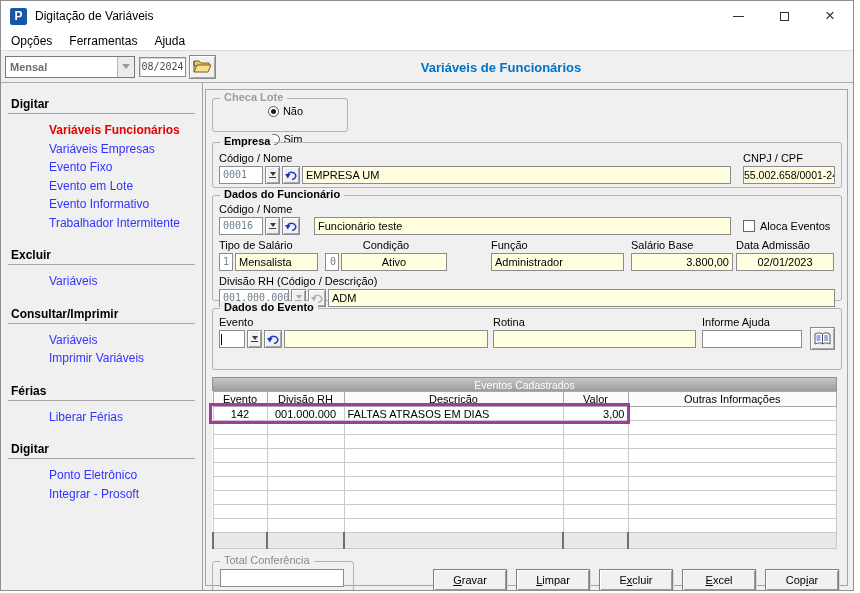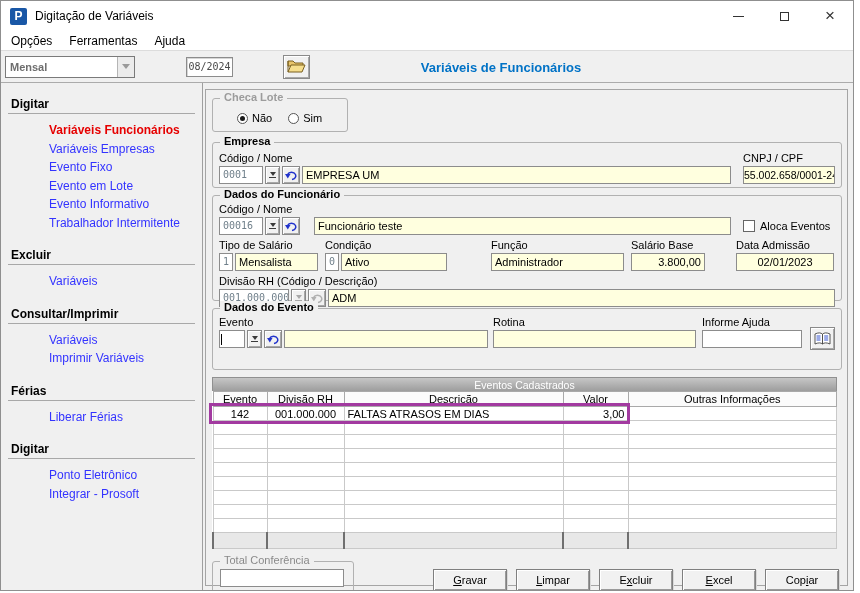--- a/index.html
+++ b/index.html
@@ -18,21 +18,21 @@
   .glyph-min { width:11px; height:1px; background:#333; }
   .glyph-max { width:9px; height:9px; border:1px solid #333; }
   .glyph-close { font-size:17px; line-height:10px; color:#333; font-weight:normal; }
 
   
   .menubar { height:19px; background:#fff; display:flex; align-items:center; padding-left:10px; }
   .menu-item { font-size:12px; margin-right:17px; }
 
   
   .toolbar { height:33px; background:#F0F0F0; border-top:1px solid #dcdcdc; border-bottom:1px solid #ababab;
-             display:flex; align-items:center; padding-left:4px; position:relative;gap:47px; }
+             display:flex; align-items:center; padding-left:4px; position:relative; }
   .combo { width:130px; height:22px; background:#fff; border:1px solid #7a7a7a; display:flex; align-items:center; }
   .combo-val { flex:1; font-weight:bold; color:#6e6e6e; padding-left:4px; overflow:hidden; }
   .combo-btn { width:17px; height:100%; background:#ececec; border-left:1px solid #b5b5b5; display:flex; align-items:center; justify-content:center; }
   .tri-down { width:0; height:0; border-left:4px solid transparent; border-right:4px solid transparent; border-top:5px solid #9a9a9a; }
   .datefield { width:47px; height:20px; margin-left:4px; background:#fff; border:1px solid #8c8c8c;
                box-shadow:inset 1px 1px 0 #d6d6d6; font-family:"DejaVu Sans Mono", monospace; font-size:10px;
                color:#4a4a4a; text-align:center; line-height:18px; }
   .tool-btn { width:27px; height:24px; margin-left:3px; background:#f1f1f1; border:1px solid #8a8a8a;
               box-shadow:inset 1px 1px 0 #fff, inset -1px -1px 0 #a8a8a8; display:flex; align-items:center; justify-content:center; }
   .page-title { position:absolute; left:500px; top:50%; transform:translate(-50%,-50%);
@@ -65,21 +65,21 @@
   .mini-btn { width:15px; height:18px; margin-left:2px; background:#f1f1f1; border:1px solid #8a8a8a;
               box-shadow:inset 1px 1px 0 #fff, inset -1px -1px 0 #a8a8a8;
               display:flex; flex-direction:column; align-items:center; justify-content:center; }
   .undo-btn { width:18px; height:18px; margin-left:2px; background:#f1f1f1; border:1px solid #8a8a8a;
               box-shadow:inset 1px 1px 0 #fff, inset -1px -1px 0 #a8a8a8;
               display:flex; align-items:center; justify-content:center; }
   .spin-tri { width:0; height:0; border-left:3px solid transparent; border-right:3px solid transparent; border-top:4px solid #3a3a3a; }
   .spin-bar { width:7px; height:1px; background:#3a3a3a; margin-top:1px; }
   .disabled .spin-tri { border-top-color:#a8a8a8; } .disabled .spin-bar { background:#a8a8a8; }
 
-  .g-checa { width:136px; height:34px; margin-top:6px; display:flex; align-items:center; padding:6px 6px 0 24px; gap:16px; }
+  .g-checa { width:136px; height:34px; margin-top:6px; display:flex; align-items:center; padding:6px 6px 0 17px; gap:16px;flex-direction:column; }
   .radio-opt { display:flex; align-items:center; gap:4px; font-size:11px; }
   .radio { width:11px; height:11px; border:1px solid #555; border-radius:50%; background:#fff; display:flex; align-items:center; justify-content:center; }
   .radio .dot { width:5px; height:5px; border-radius:50%; background:#1a1a1a; }
 
   .g-empresa { margin-top:10px; height:46px; padding:9px 6px 0 6px; display:flex; }
   .g-func { margin-top:7px; height:106px; padding:7px 6px 0 6px; }
   .g-evento { margin-top:7px; height:62px; padding:7px 6px 0 6px; }
 
   .checkbox { width:12px; height:12px; background:#fff; border:1px solid #666; margin-right:5px; }
   .fg { display:flex; flex-direction:column; }
@@ -254,34 +254,34 @@
             </div>
           </div>
           <div class="frow" style="margin-top:4px; align-items:flex-start;">
             <div class="fg" style="width:99px;">
               <div class="flabel">Tipo de Salário</div>
               <div class="frow">
                 <div class="code" style="width:14px;">1</div>
                 <div class="yfield" style="width:83px; margin-left:2px;">Mensalista</div>
               </div>
             </div>
-            <div class="fg" style="width:122px; margin-left:7px;">
+            <div class="fg" style="width:122px; margin-left:7px;text-align:center;">
               <div class="flabel">Condição</div>
               <div class="frow">
                 <div class="code" style="width:14px;">0</div>
                 <div class="yfield" style="width:106px; margin-left:2px;">Ativo</div>
               </div>
             </div>
             <div class="fg" style="width:133px; margin-left:44px;">
               <div class="flabel">Função</div>
               <div class="yfield" style="width:133px;">Administrador</div>
             </div>
             <div class="fg" style="width:98px; margin-left:7px;">
               <div class="flabel">Salário Base</div>
-              <div class="yfield" style="width:74px; text-align:right;">3.800,00</div>
+              <div class="yfield" style="width:102px; text-align:right;">3.800,00</div>
             </div>
             <div class="fg" style="width:98px; margin-left:7px;">
               <div class="flabel">Data Admissão</div>
               <div class="yfield" style="width:98px; text-align:center;">02/01/2023</div>
             </div>
           </div>
           <div style="margin-top:4px;">
             <div class="flabel">Divisão RH (Código / Descrição)</div>
             <div class="frow">
               <div class="code" style="width:70px;">001.000.000</div>

